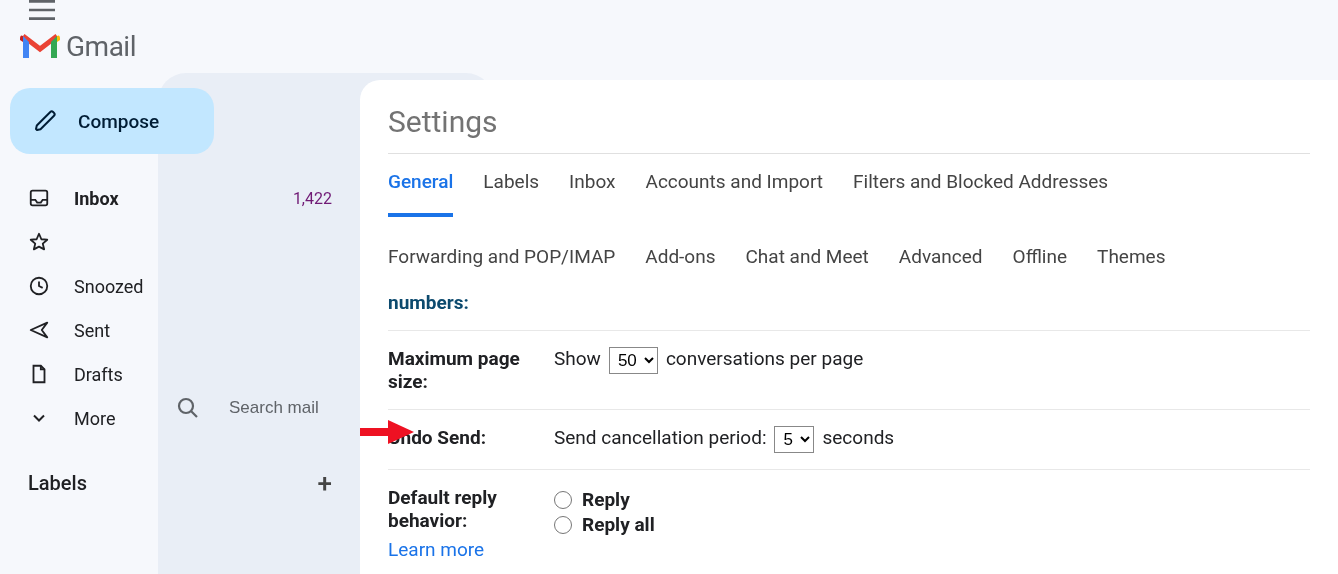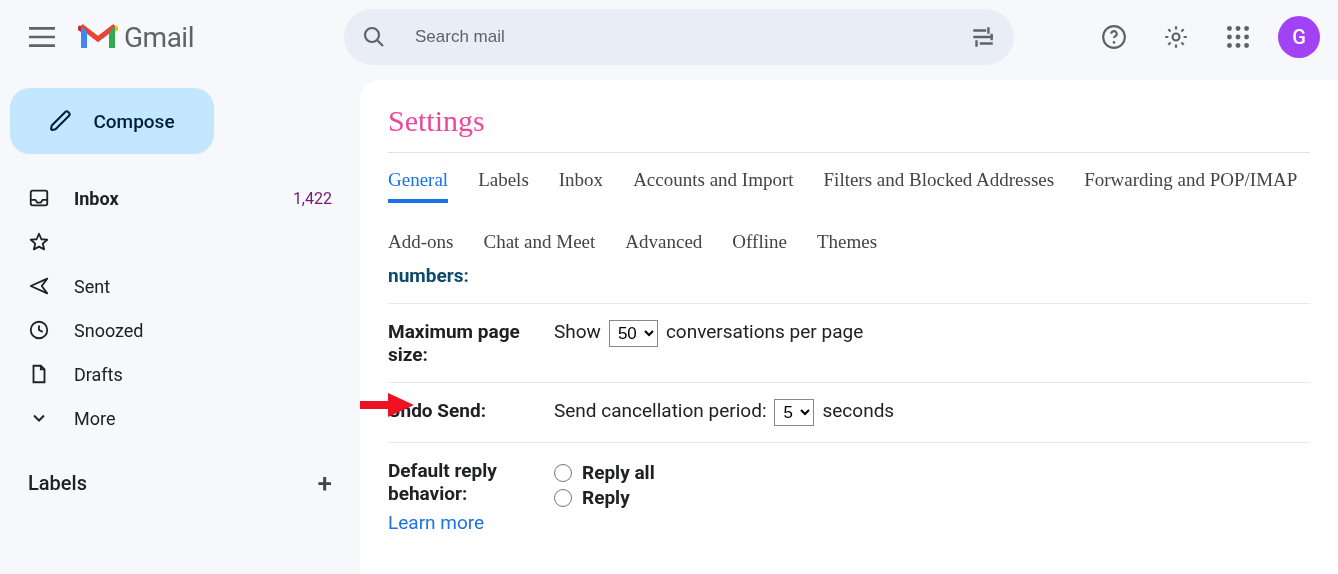--- a/index.html
+++ b/index.html
@@ -7,24 +7,25 @@
     font-family: 'Google Sans', Roboto, Arial, sans-serif;
     background: #f6f8fc;
     width: 1338px;
     height: 574px;
     overflow: hidden;
     color: #202124;
   }
   
   .header {
     display: flex;
-    align-items: center;
+    align-items: flex-start;
     height: 74px;
     padding: 0 18px;
     gap: 10px;
+    flex-direction: column;
   }
   .hamburger {
     width: 48px; height: 48px; border-radius: 50%;
     display: flex; align-items: center; justify-content: center;
     cursor: pointer;
   }
   .logo {
     display: flex; align-items: center; gap: 6px;
     margin-left: 2px;
     cursor: pointer;
@@ -72,21 +73,20 @@
   }
   .compose {
     background: #c2e7ff;
     border-radius: 20px;
     height: 66px; width: 204px;
     display: flex; align-items: center; gap: 20px;
     padding: 0 24px;
     font-size: 19px; font-weight: 500; color: #001d35;
     cursor: pointer;
     margin-bottom: 22px;
-    justify-content: center;
   }
   .nav-list { list-style: none; }
   .nav-item {
     display: flex; align-items: center;
     height: 44px;
     padding: 0 18px;
     border-radius: 22px;
     cursor: pointer;
     gap: 24px;
     font-size: 18px;
@@ -105,29 +105,29 @@
   
   .content {
     flex: 1;
     background: #fff;
     border-radius: 20px 0 0 0;
     margin-top: 6px;
     padding: 24px 0 0 28px;
     overflow: hidden;
     position: relative;
   }
-  .page-title { font-size: 30px; font-weight: 400; color: #ec4899; margin-bottom: 14px; font-family: Liberation Serif, serif; }
+  .page-title { font-size: 30px; font-weight: 400; color: #737373; margin-bottom: 14px; }
   .divider { height: 1px; background: #e0e0e0; margin-right: 28px; }
   .tabs {
     display: flex; flex-wrap: wrap;
     gap: 28px 30px;
     padding: 16px 0 10px 0;
     font-size: 19px; color: #444;
   }
-  .tab { cursor: pointer; padding-bottom: 8px; white-space: nowrap; font-family: Liberation Serif, serif; }
+  .tab { cursor: pointer; padding-bottom: 20px; white-space: nowrap; }
   .tab.active { color: #1a73e8; border-bottom: 4px solid #1a73e8; font-weight: 500; }
   .settings-body { padding-top: 0px; padding-right: 28px; }
   .cutoff {
     color: #0c4a6e; font-size: 19px; font-weight:700;
     margin-top: -4px; margin-bottom: 16px;
     overflow: hidden; height: 20px;
     display: flex; align-items: flex-end;
   }
   .row {
     display: flex; align-items: flex-start;
@@ -246,33 +246,33 @@
       <li class="nav-item">
         <span class="nav-icon">
             <svg width="22" height="22" viewBox="0 0 24 24">
               <path d="M12 3l2.6 6 6.4.5-4.9 4.3 1.5 6.2L12 17l-5.6 3 1.5-6.2L3 9.5l6.4-.5z" stroke="#202124" stroke-width="2" fill="none" stroke-linejoin="round"></path>
             </svg>
           </span>
       </li>
       <li class="nav-item">
         <span class="nav-icon">
             <svg width="22" height="22" viewBox="0 0 24 24">
-              <path d="M3 12l18-8-6 8 6 8z" stroke="#202124" stroke-width="2" fill="none" stroke-linejoin="round"></path>
-            </svg>
-          </span>
-        <span class="label">Sent</span>
-      </li>
-      <li class="nav-item">
-        <span class="nav-icon">
-            <svg width="22" height="22" viewBox="0 0 24 24">
               <circle cx="12" cy="12" r="9" stroke="#202124" stroke-width="2" fill="none"></circle>
               <path d="M12 7v5l4 2" stroke="#202124" stroke-width="2" fill="none"></path>
             </svg>
           </span>
         <span class="label">Snoozed</span>
+      </li>
+      <li class="nav-item">
+        <span class="nav-icon">
+            <svg width="22" height="22" viewBox="0 0 24 24">
+              <path d="M3 12l18-8-6 8 6 8z" stroke="#202124" stroke-width="2" fill="none" stroke-linejoin="round"></path>
+            </svg>
+          </span>
+        <span class="label">Sent</span>
       </li>
       <li class="nav-item">
         <span class="nav-icon">
             <svg width="22" height="22" viewBox="0 0 24 24">
               <path d="M6 3h8l4 4v14H6z" stroke="#202124" stroke-width="2" fill="none"></path>
               <path d="M14 3v4h4" stroke="#202124" stroke-width="2" fill="none"></path>
             </svg>
           </span>
         <span class="label">Drafts</span>
       </li>
@@ -342,24 +342,24 @@
       </div>
 
       <div class="row" style="border-bottom:none;">
         <div class="row-label" style="width:166px;">
           <div>Default reply behavior:</div>
           <a class="learn" style="font-weight:400;">Learn more</a>
         </div>
         <div class="row-value">
           <div class="radio-line">
             <input type="radio" name="dr" style="">
-            <label>Reply all</label>
+            <label>Reply</label>
           </div>
           <div class="radio-line">
             <input type="radio" name="dr" style="">
-            <label>Reply</label>
+            <label>Reply all</label>
           </div>
         </div>
       </div>
 
     </div>
   </div>
 </div>
 
 </body></html>

